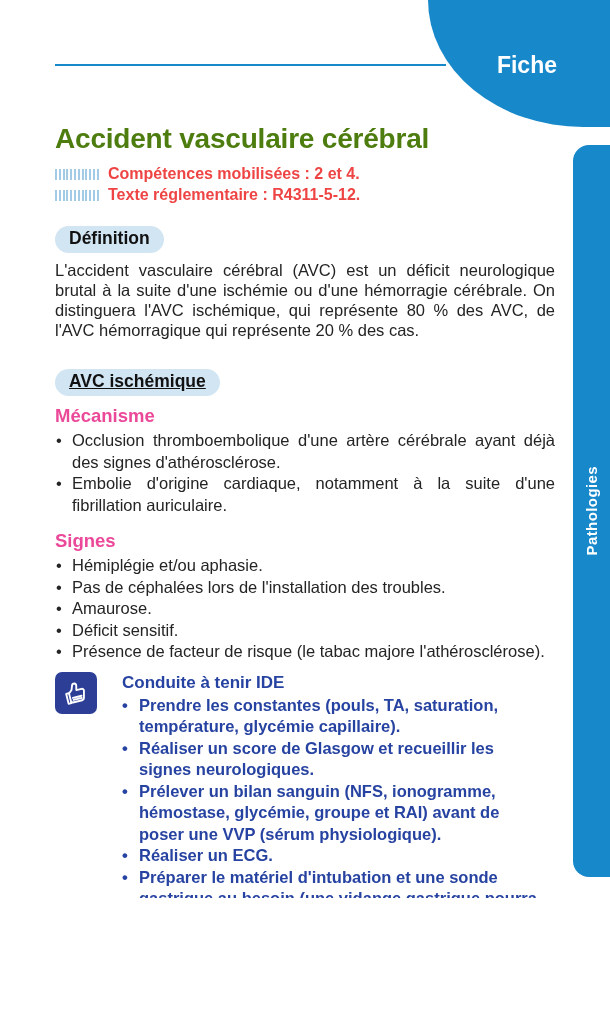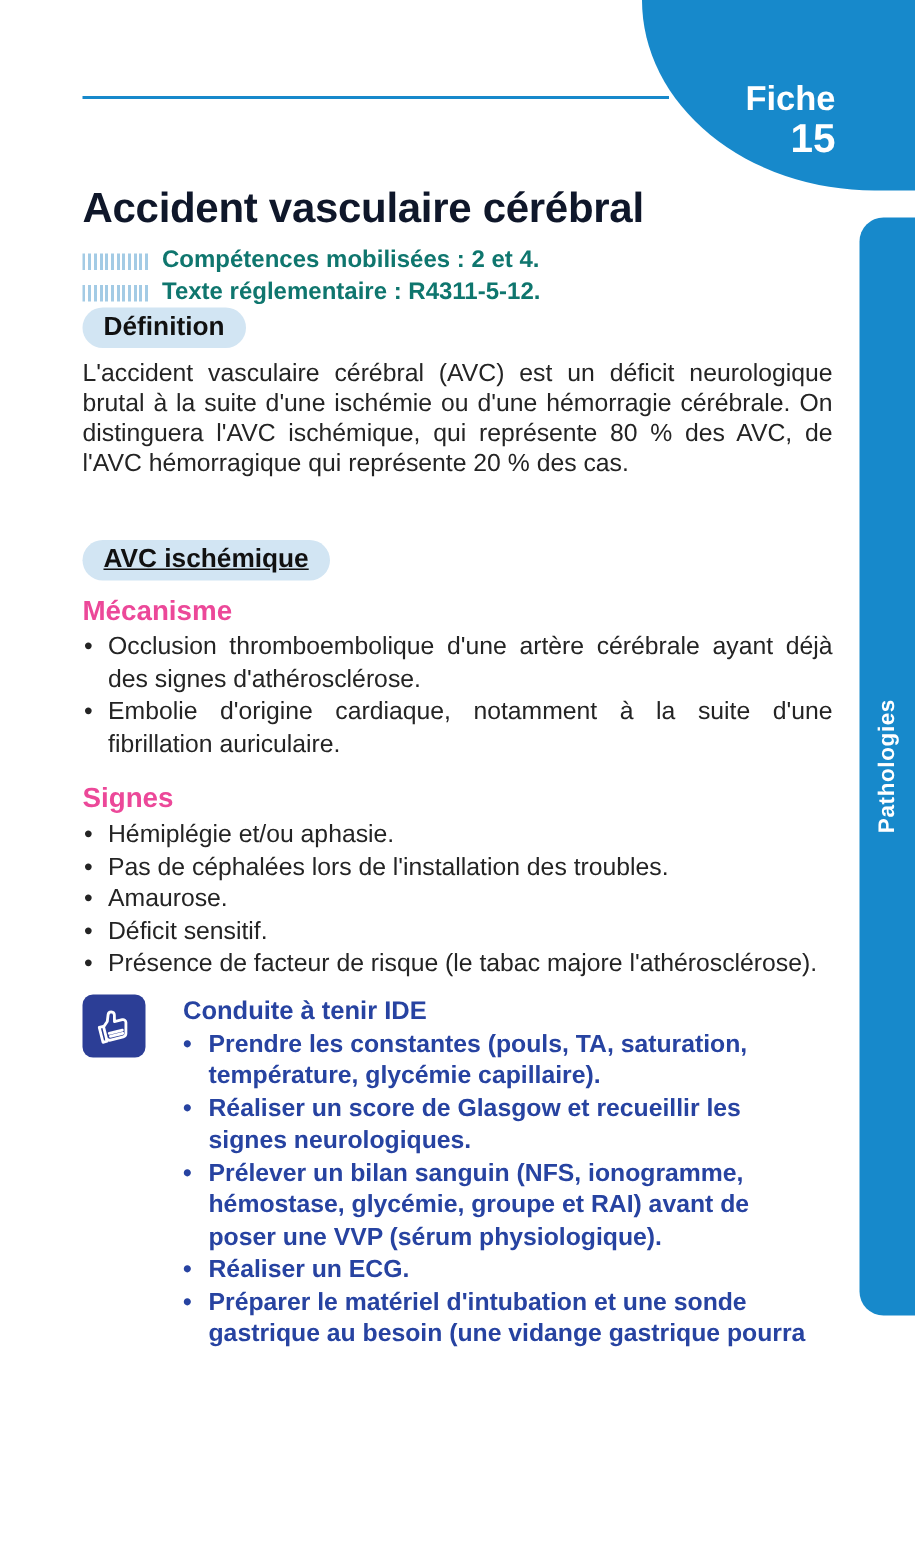--- a/index.html
+++ b/index.html
@@ -23,34 +23,34 @@
     position:absolute; left:573px; top:145px; width:37px; height:732px;
     background:#1789cb; border-radius:16px 0 0 16px;
     display:flex; align-items:center; justify-content:center;
   }
   .side-tab-text {
     writing-mode:vertical-rl; transform:rotate(180deg);
     color:#ffffff; font-weight:bold; font-size:15px; letter-spacing:0.4px;
   }
   
   .content { position:absolute; left:55px; top:0; width:500px; padding-top:122px; }
-  .title { margin:0; font-size:28px; font-weight:bold; color:#0f172a; letter-spacing:-0.2px; line-height:33px; }
+  .title { margin:0; font-size:28px; font-weight:bold; color:#4d7c0f; letter-spacing:-0.2px; line-height:33px; }
   .meta { margin-top:9px; }
-  .meta-line { display:flex; align-items:center; gap:9px; font-weight:bold; font-size:16px; color:#0f766e; line-height:20.5px; }
+  .meta-line { display:flex; align-items:center; gap:9px; font-weight:bold; font-size:16px; color:#ef4444; line-height:20.5px; }
   .bars-icon {
     width:44px; height:11px; flex:none; margin-top:1px;
     background:repeating-linear-gradient(90deg,#a3cbe5 0 2px, transparent 2px 3.8px);
   }
   .pill {
     display:inline-block; background:#d2e5f3; border-radius:14px;
     padding:2px 14px 4px; font-size:17.5px; font-weight:bold; color:#111111;
   }
-  .pill-def { }
+  .pill-def { margin-top:21px; }
   .pill-avc { margin-top:25px;text-decoration:underline; }
-  .body-par { margin:7px 0 16px; font-size:16.5px; line-height:20px; text-align:justify; color:#242424; }
+  .body-par { margin:7px 0 4px; font-size:16.5px; line-height:20px; text-align:justify; color:#242424; }
   .sub { margin:9px 0 0; font-size:18.5px; font-weight:bold; color:#ec4899; line-height:22px; }
   .sub-signes { margin-top:14px; }
   .blist { list-style:none; margin:3px 0 0; padding:0; font-size:16.5px; line-height:21.5px; color:#242424; text-align:justify; }
   .blist li { position:relative; padding-left:17px; }
   .blist li::before { content:"\2022"; position:absolute; left:1px; }
   
   .conduite { display:flex; margin-top:9px; }
   .thumb-icon {
     width:42px; height:42px; background:#2c3e96; border-radius:7px; flex:none;
     display:flex; align-items:center; justify-content:center;
@@ -68,21 +68,20 @@
 </style>
 </head>
 <body>
 
 <div class="page">
 
   <div class="top-rule"></div>
 
   <div class="fiche-blob">
     <div class="fiche-word">Fiche</div>
-    <div class="fiche-num">15</div>
   </div>
 
   <div class="side-tab">
     <span class="side-tab-text">Pathologies</span>
   </div>
 
   <div class="content">
 
     <h1 class="title">Accident vasculaire cérébral</h1>
 

